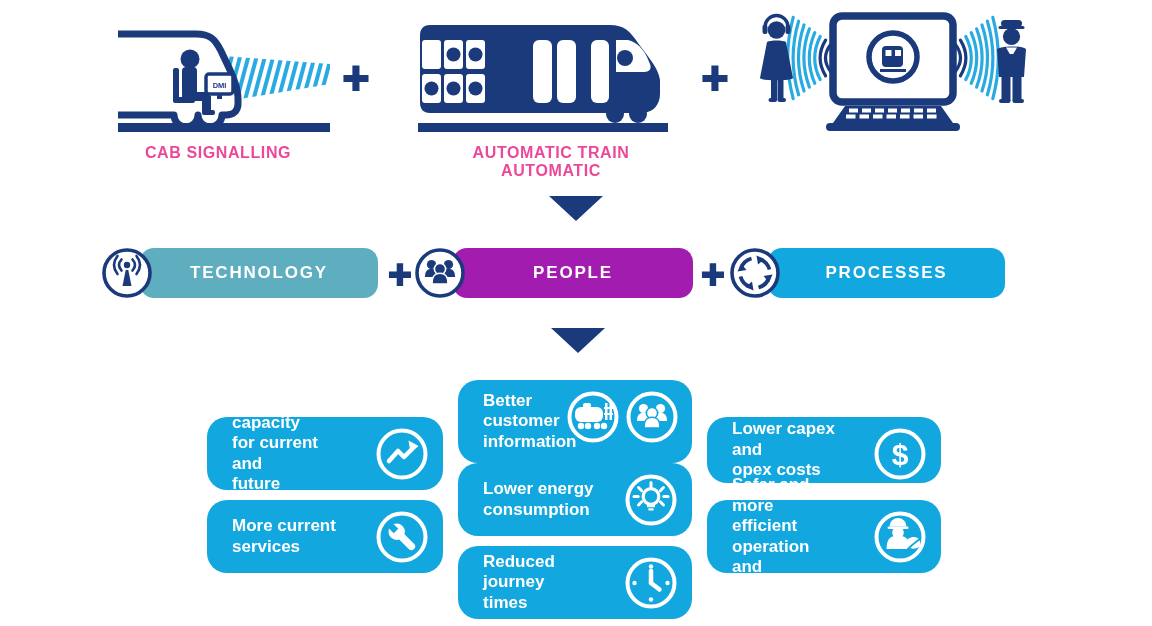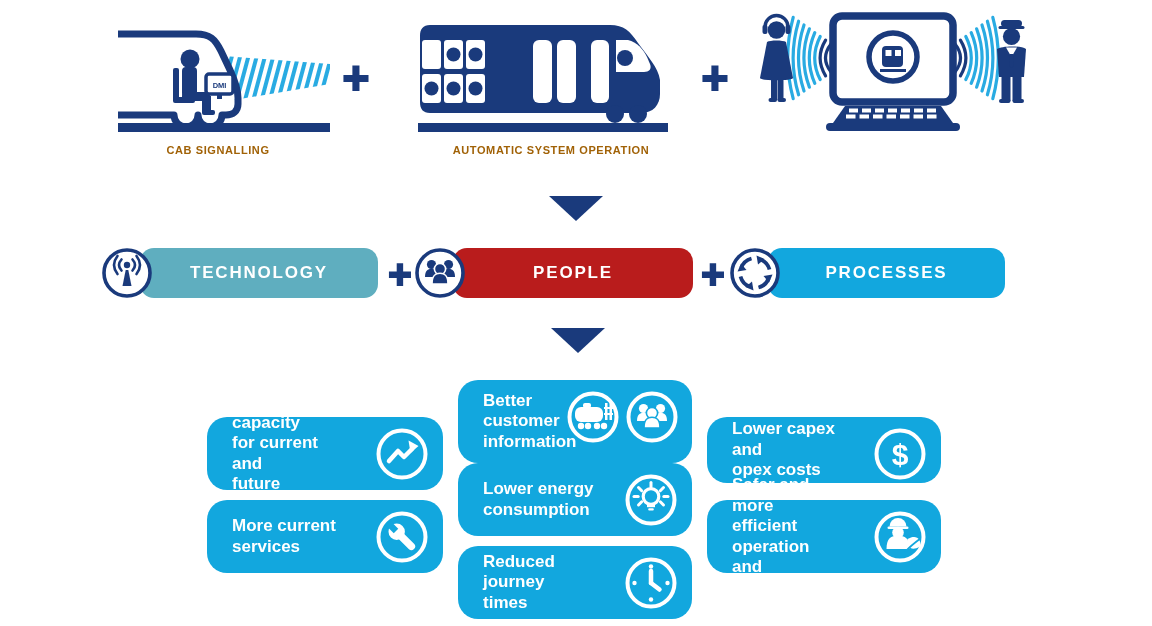--- a/index.html
+++ b/index.html
@@ -1,30 +1,30 @@
 <!DOCTYPE html>
 <html><head>
 <meta charset="utf-8">
 <style>
   html,body{margin:0;padding:0;background:#fff;}
   .canvas{position:relative;width:1152px;height:626px;background:#ffffff;overflow:hidden;
           font-family:"Liberation Sans",sans-serif;}
   .abs{position:absolute;}
-  .top-label{position:absolute;text-align:center;color:#a16207;font-weight:bold;
-             font-size:11px;letter-spacing:.6px;}
+  .top-label{position:absolute;text-align:center;color:#ec4899;font-weight:bold;
+             font-size:16px;letter-spacing:.6px;}
   .plus{position:absolute;color:#1A3A7C;font-weight:bold;text-align:center;
         -webkit-text-stroke:2px #1A3A7C;line-height:1;}
   .plus-top{font-size:46px;}
   .plus-mid{font-size:40px;}
   .arrow-down{position:absolute;width:0;height:0;border-left:27px solid transparent;
               border-right:27px solid transparent;border-top:25px solid #1A3A7C;}
   .pill{position:absolute;height:50px;border-radius:14px;color:#fff;font-weight:bold;
         font-size:17px;letter-spacing:1.8px;display:flex;align-items:center;justify-content:center;}
   .pill-tech{background:#5FAEBF;}
-  .pill-people{background:#b91c1c;}
+  .pill-people{background:#a21caf;}
   .pill-processes{background:#12A7DE;}
   .circle-icon{position:absolute;width:52px;height:52px;}
   .benefit{position:absolute;background:#12A7DE;border-radius:20px;color:#fff;}
   .benefit-text{position:absolute;left:25px;top:0;bottom:0;display:flex;align-items:center;
                 font-weight:bold;font-size:17px;line-height:20.5px;white-space:pre-line;}
   .bicon{position:absolute;width:54px;height:54px;top:9.5px;}
   svg{display:block;}
   .svg-text{font-family:"Liberation Sans",sans-serif;font-weight:bold;}
 </style>
 </head>
@@ -77,21 +77,21 @@
       <circle cx="35.5" cy="78.5" r="7" fill="#1A3A7C"></circle>
       <circle cx="57.5" cy="78.5" r="7" fill="#1A3A7C"></circle>
       <rect x="115" y="30" width="19" height="63" rx="6" fill="#fff"></rect>
       <rect x="139" y="30" width="19" height="63" rx="6" fill="#fff"></rect>
       <rect x="173" y="30" width="18" height="63" rx="6" fill="#fff"></rect>
       <path d="M 198 30 L 210 30 C 219 32 225 39 229 47 L 232 54 C 234 59 231 62 226 62 L 198 62 Z" fill="#fff"></path>
       <circle cx="207" cy="48" r="8" fill="#1A3A7C"></circle>
     </g>
     <rect x="0" y="113" width="250" height="9" fill="#1A3A7C"></rect>
   </svg>
-  <div class="top-label" style="left:426px;top:144px;width:250px">AUTOMATIC SYSTEM OPERATION</div>
+  <div class="top-label" style="left:426px;top:144px;width:250px">AUTOMATIC TRAIN AUTOMATIC</div>
 
   <div class="plus plus-top" style="left:697px;top:55px;width:36px">+</div>
 
   <svg class="abs" style="left:748px;top:10px" width="290" height="124" viewBox="0 0 290 124">
     <g fill="none" stroke-width="3.2" stroke-linecap="round">
       <path d="M 207 34 Q 218 48 207 62" stroke="#1A3A7C"></path>
       <path d="M 212.4 30.2 Q 223.4 48 212.4 65.8" stroke="#1A3A7C"></path>
       <path d="M 217.8 26.4 Q 228.8 48 217.8 69.6" stroke="#29ABE2"></path>
       <path d="M 223.2 22.6 Q 234.2 48 223.2 73.4" stroke="#29ABE2"></path>
       <path d="M 228.6 18.8 Q 239.6 48 228.6 77.2" stroke="#29ABE2"></path>

